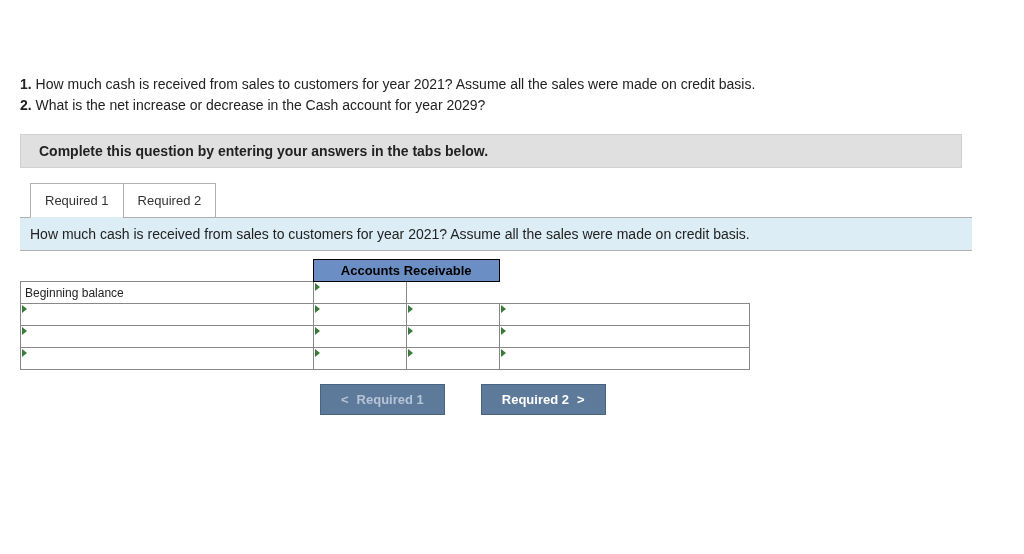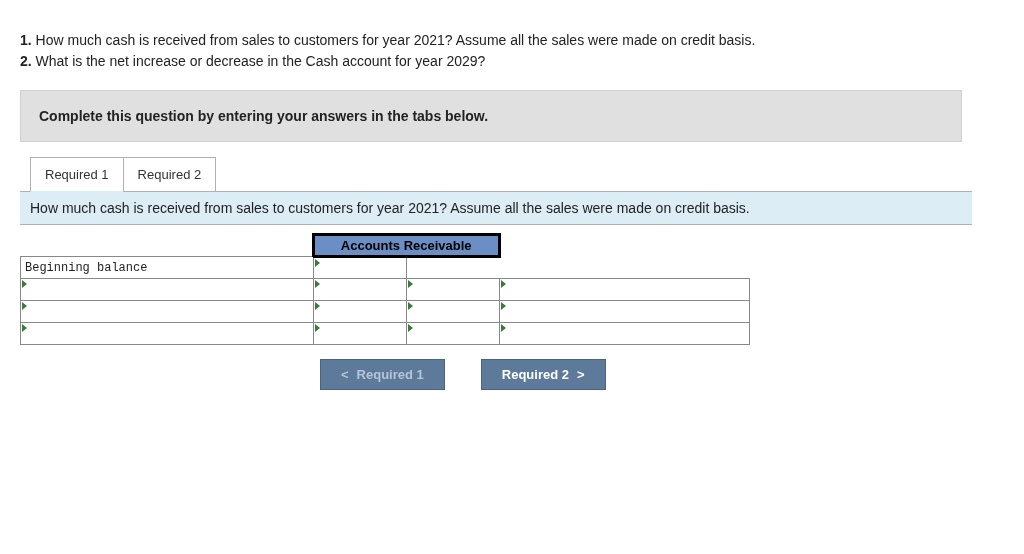--- a/index.html
+++ b/index.html
@@ -6,26 +6,27 @@
     body {
       font-family: Arial, Helvetica, sans-serif;
       background: #fff;
       padding: 30px 20px;
       font-size: 14px;
       color: #222;
     }
     .questions {
       margin-bottom: 18px;
       line-height: 1.5;
+      margin-top: 44px;
     }
     .questions .num { font-weight: bold; }
     .instruction-bar {
       background: #e0e0e0;
       border: 1px solid #d0d0d0;
-      padding: 17px 18px;
+      padding: 8px 18px;
       font-weight: bold;
       font-size: 14px;
       margin-bottom: 14px;
       width: 942px;
     }
     .tabs-row {
       display: flex;
       margin-bottom: 0;
       margin-left: 10px;
     }
@@ -65,36 +66,36 @@
       height: 22px;
       font-size: 12px;
       padding: 2px 4px;
     }
     .taccount .header-row td {
       background: #6b8fc4;
       color: #000;
       font-weight: bold;
       text-align: center;
       font-size: 13px;
-      border: 3px solid #000000;
+      border: 1px solid #000000;
     }
     .taccount .blank-header { background: transparent !important; border: none !important; }
     .col-label { width: 290px; background: #fff; }
     .col-amt { width: 92px; background: #fff; }
     .col-desc { width: 248px; background: #fff; }
     .dropdown-arrow {
       width: 0; height: 0;
       border-top: 4px solid transparent;
       border-bottom: 4px solid transparent;
       border-left: 5px solid #3a7a3a;
       display: inline-block;
       vertical-align: middle;
       position: absolute;
     }
-    .cell-rel { position: relative; font-family: Liberation Mono, monospace; }
+    .cell-rel { position: relative; }
     .arrow-tl { top: 1px; left: 1px; }
     .bottom-cells .col-desc { border: none; }
     .nav-btns {
       display: flex;
       gap: 36px;
       margin-top: 14px;
       margin-left: 300px;
     }
     .nav-btn {
       background: #5d7a9a;

